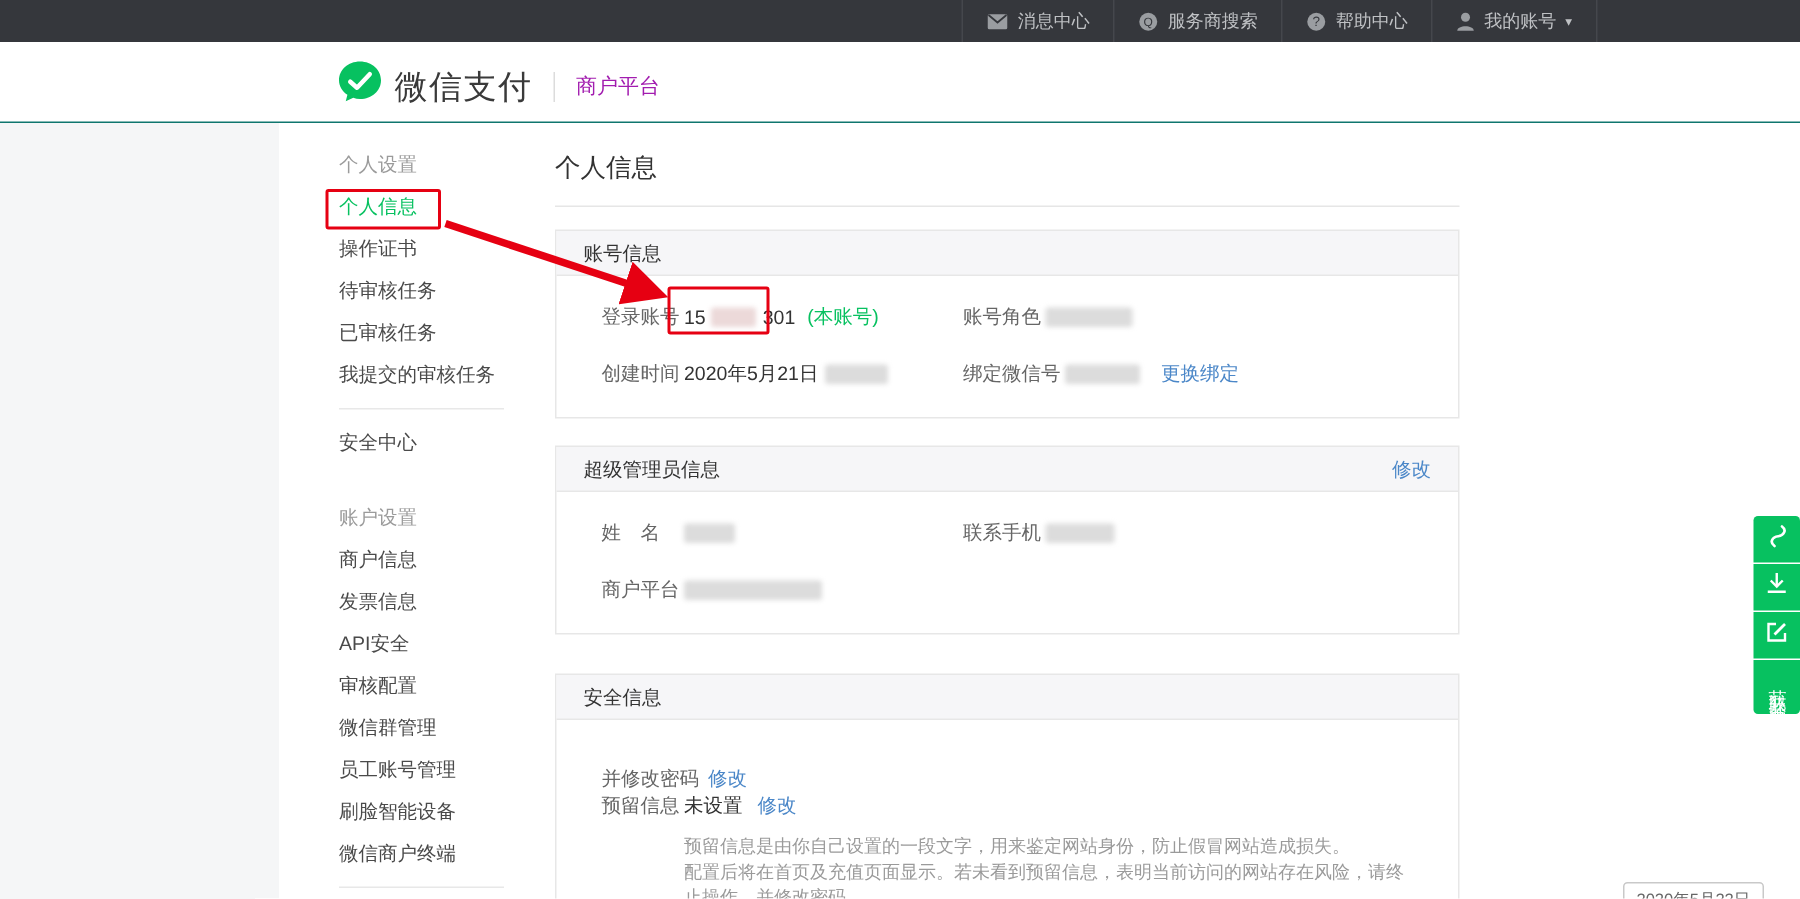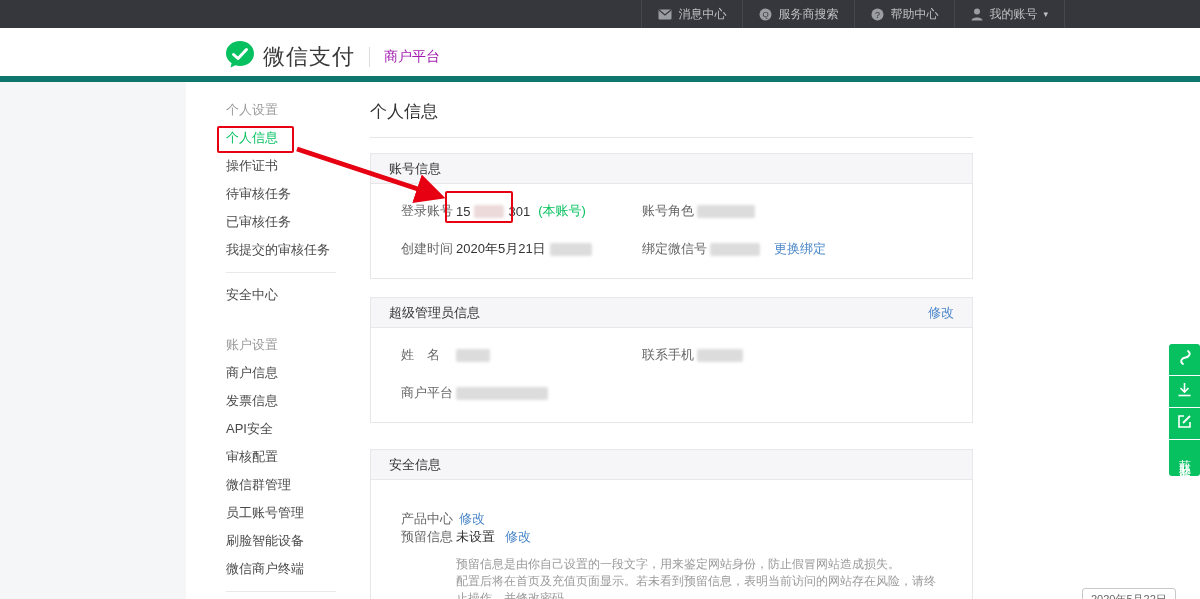--- a/index.html
+++ b/index.html
@@ -12,21 +12,21 @@
     background:var(--dark,#35373c); display:flex; justify-content:flex-end; align-items:stretch; }
   .topbar-group { display:flex; margin-right:135px; }
   .topbar-item { display:flex; align-items:center; gap:6px; padding:0 16px;
     color:#bfc1c4; font-size:12px; border-left:1px solid #45474c; cursor:pointer; }
   .topbar-item:last-child { border-right:1px solid #45474c; }
   .topbar-item svg { display:block; }
   .caret { font-size:9px; color:#bfc1c4; }
 
   
   .header { position:absolute; left:0; top:28px; width:1200px; height:54px;
-    background:#fff; border-bottom:6px solid #0f766e; }
+    background:#fff; border-bottom:1px solid #0f766e; }
   .logo-wrap { position:absolute; left:225px; top:12px; display:flex; align-items:center; }
   .logo-text { font-size:22px; color:#3a3a3a; margin-left:8px; letter-spacing:1px; }
   .logo-sep { width:1px; height:20px; background:#dcdcdc; margin:0 14px; }
   .portal { font-size:14px; color:#a21caf; }
   .mainnav { position:absolute; right:215px; top:0; height:53px; display:flex; align-items:center; gap:30px; }
   .nav-item { font-size:15px; color:#333; cursor:pointer; position:relative; padding:16px 2px; }
   .nav-item.active { color:var(--green,#07c160); }
   .nav-item.active::after { content:""; position:absolute; left:50%; transform:translateX(-50%);
     bottom:6px; width:30px; height:3px; background:var(--green,#07c160); border-radius:2px; }
 
@@ -239,21 +239,21 @@
         </div>
       </div>
     </div>
 
     <div class="panel" style="margin-top:26px">
       <div class="panel-head">
         <span>安全信息</span>
       </div>
       <div class="panel-body" style="padding-bottom:30px">
         <div class="sec-row first">
-          <span class="lbl">产品中心</span>
+          <span class="lbl">并修改密码</span>
           <span class="blue-link tight" style="margin-left:3px">修改</span>
         </div>
         <div class="sec-row">
           <span class="lbl">预留信息</span>
           <span class="val">未设置</span>
           <span class="blue-link">修改</span>
         </div>
         <div class="desc">
           <div>预留信息是由你自己设置的一段文字，用来鉴定网站身份，防止假冒网站造成损失。</div>
           <div>配置后将在首页及充值页面显示。若未看到预留信息，表明当前访问的网站存在风险，请终止操作，并修改密码。</div>

